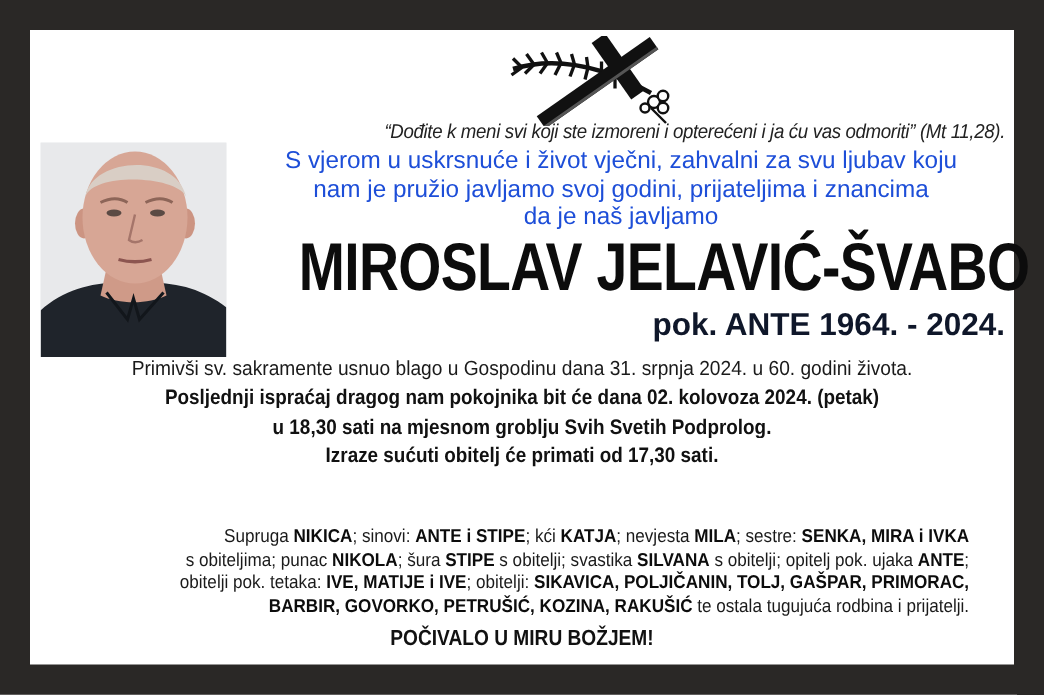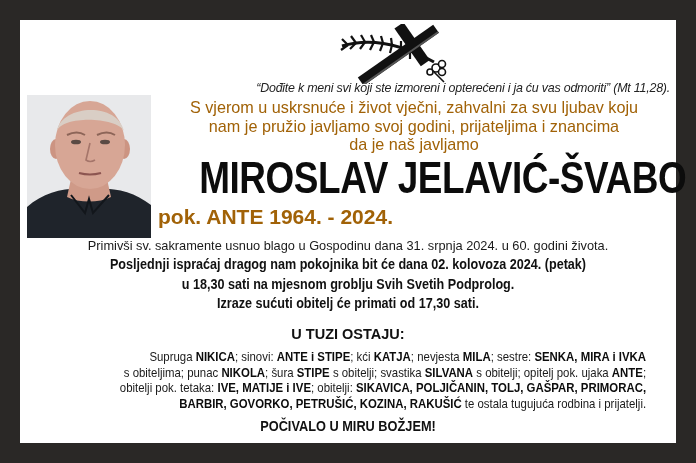--- a/index.html
+++ b/index.html
@@ -42,21 +42,21 @@
       transform-origin: right center;
     }
     .intro {
       position: absolute;
       left: 138px;
       top: 78px;
       width: 512px;
       text-align: center;
       font-size: 16.2px;
       line-height: 18.5px;
-      color: #a16207;
+      color: #1d4ed8;
     }
     .photo {
       position: absolute;
       left: 7px;
       top: 75px;
       width: 124px;
       height: 143px;
       background: #e9eaec;
       overflow: hidden;
     }
@@ -73,25 +73,25 @@
       letter-spacing: -0.5px;
       transform: scaleX(0.82);
       transform-origin: center center;
       color: #0c0c0c;
     }
     .father {
       position: absolute;
       left: 138px;
       top: 185px;
       width: 512px;
-      text-align: left;
+      text-align: right;
       font-weight: bold;
       font-size: 21px;
       line-height: 24px;
-      color: #a16207;
+      color: #0f172a;
     }
     .line {
       position: absolute;
       left: 0;
       width: 656px;
       text-align: center;
       white-space: nowrap;
     }
     .l-received {
       top: 218px;
@@ -225,21 +225,20 @@
 
   <div class="name">MIROSLAV JELAVIĆ-ŠVABO</div>
 
   <div class="father">pok. ANTE 1964. - 2024.</div>
 
   <div class="line l-received">Primivši sv. sakramente usnuo blago u Gospodinu dana 31. srpnja 2024. u 60. godini života.</div>
   <div class="line l-funeral1">Posljednji ispraćaj dragog nam pokojnika bit će dana 02. kolovoza 2024. (petak)</div>
   <div class="line l-funeral2">u 18,30 sati na mjesnom groblju Svih Svetih Podprolog.</div>
   <div class="line l-funeral3">Izraze sućuti obitelj će primati od 17,30 sati.</div>
 
-  <div class="line l-mourn-title">U TUZI OSTAJU:</div>
 
   <div class="mourners">
     <div class="row">
       <span>Supruga </span><b>NIKICA</b><span>; sinovi: </span><b>ANTE i STIPE</b><span>; kći </span><b>KATJA</b><span>; nevjesta </span><b>MILA</b><span>; sestre: </span><b>SENKA, MIRA i IVKA</b>
     </div>
     <div class="row">
       <span>s obiteljima; punac </span><b>NIKOLA</b><span>; šura </span><b>STIPE</b><span> s obitelji; svastika </span><b>SILVANA</b><span> s obitelji; opitelj pok. ujaka </span><b>ANTE</b><span>;</span>
     </div>
     <div class="row">
       <span>obitelji pok. tetaka: </span><b>IVE, MATIJE i IVE</b><span>; obitelji: </span><b>SIKAVICA, POLJIČANIN, TOLJ, GAŠPAR, PRIMORAC,</b>

